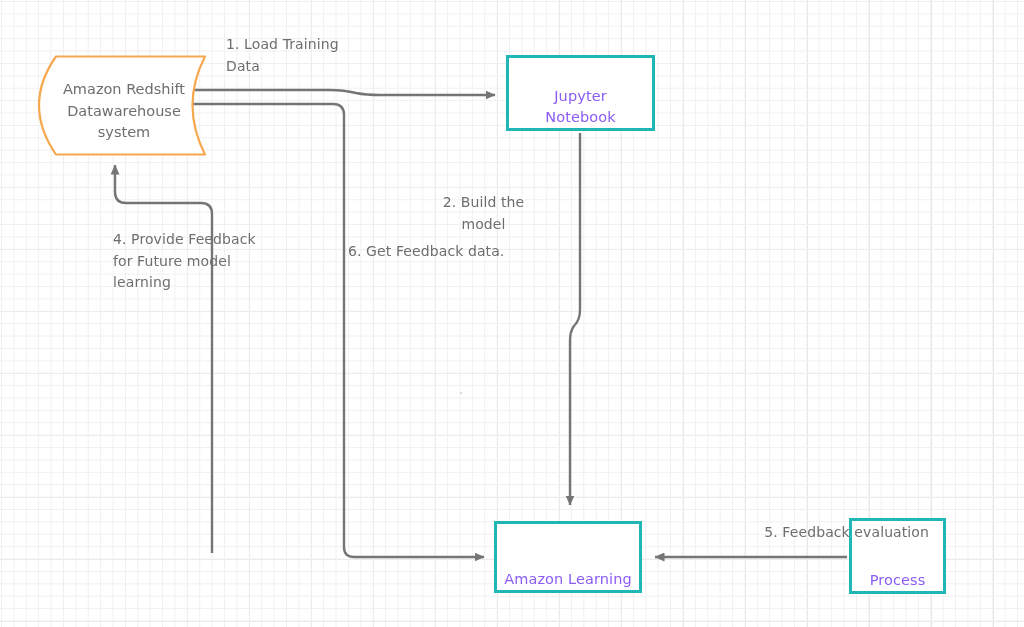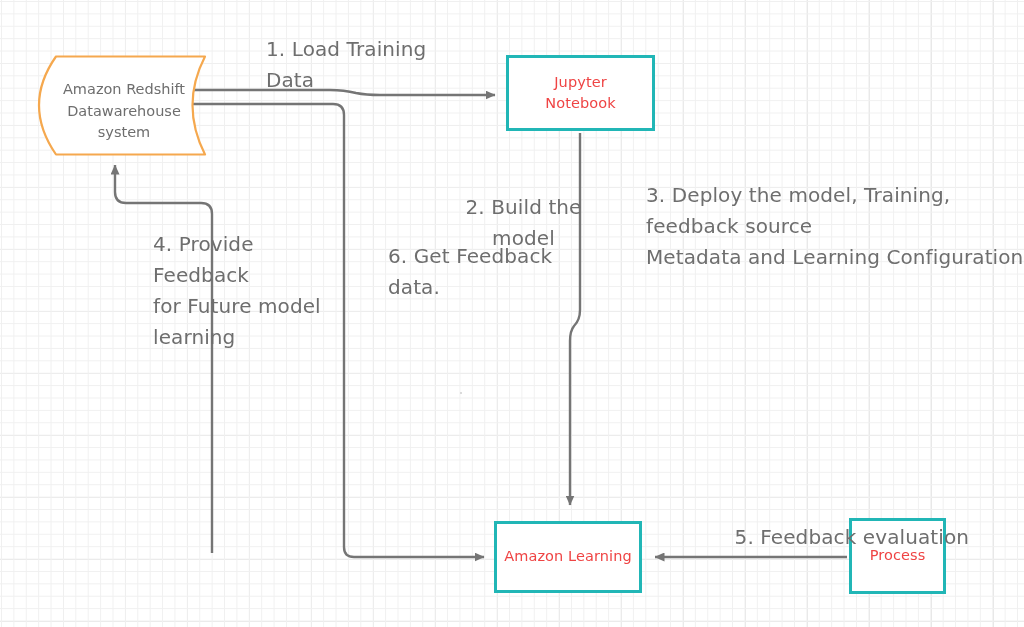--- a/index.html
+++ b/index.html
@@ -32,25 +32,25 @@
     left: 0;
     top: 0;
     width: 1024px;
     height: 627px;
     pointer-events: none;
   }
   .node {
     position: absolute;
     box-sizing: border-box;
     display: flex;
-    align-items: center;
+    align-items: flex-end;
     justify-content: center;
     text-align: center;
     background: #ffffff;
-    color: #ef4444;
+    color: #8b5cf6;
     font-size: 14.5px;
     line-height: 1.45;
     letter-spacing: 0.1px;
   }
   .node.boxed {
     border: 3px solid #21b6b6;
   }
   .node-label {
     display: block;
     padding: 0 6px;
@@ -75,25 +75,24 @@
     width: 160px;
     height: 100%;
     display: flex;
     align-items: center;
     justify-content: center;
     white-space: pre-line;
   }
   .edge-label {
     position: absolute;
     color: #6e6e6e;
-    font-size: 20px;
+    font-size: 14px;
     line-height: 1.55;
     letter-spacing: 0.1px;
     white-space: pre-line;
-    margin-left: 40px;
   }
   .al-left   { text-align: left; }
   .al-right  { text-align: right; }
   .speck {
     position: absolute;
     width: 2px;
     height: 2px;
     background: #cfcfcf;
     border-radius: 50%;
   }
@@ -155,22 +154,20 @@
   <div class="node boxed" style="left:849px; top:518px; width:97px; height:76px;">
     <span class="node-label">Process</span>
   </div>
 
   <div class="edge-label al-left" style="left:226px; top:34px; width:180px;">1. Load Training
 Data</div>
 
   <div class="edge-label al-right" style="left:411px; top:192px; width:145px;text-align:center;">2. Build the
 model</div>
 
-  <div class="edge-label al-left" style="left:606px; top:180px; width:400px;">3. Deploy the model, Training,  feedback source
-Metadata and Learning Configurations</div>
 
   <div class="edge-label al-left" style="left:113px; top:229px; width:185px;">4. Provide Feedback
 for Future model
 learning</div>
 
   <div class="edge-label al-left" style="left:679px; top:522px; width:250px;text-align:right;">5. Feedback evaluation</div>
 
   <div class="edge-label al-left" style="left:348px; top:241px; width:200px;">6. Get Feedback data.</div>
 
   <div class="speck" style="left:460px; top:392px;"></div>

